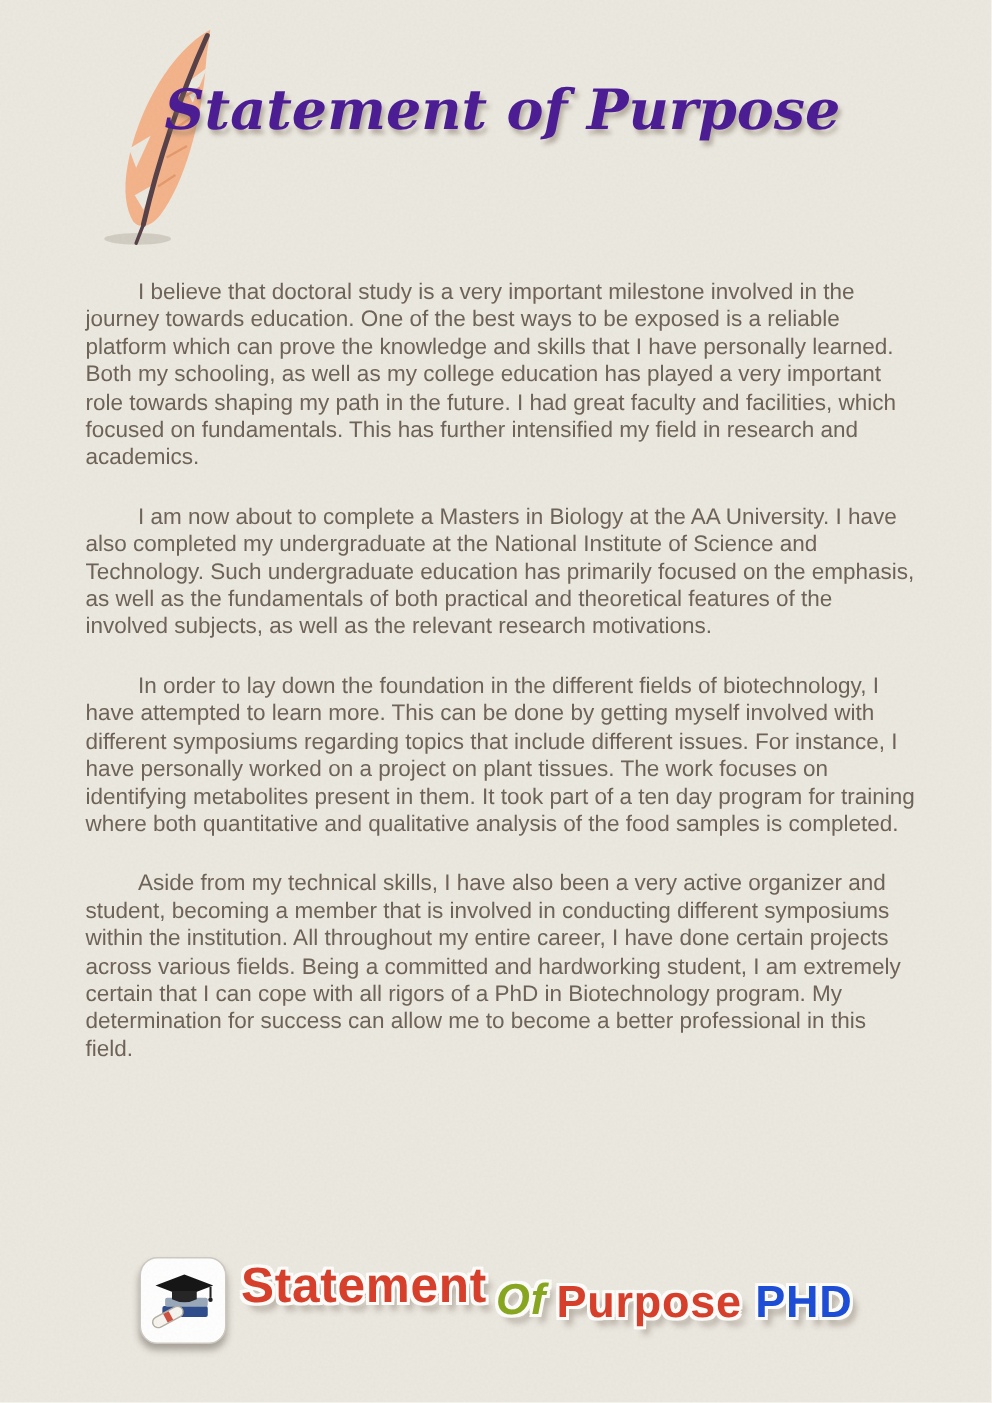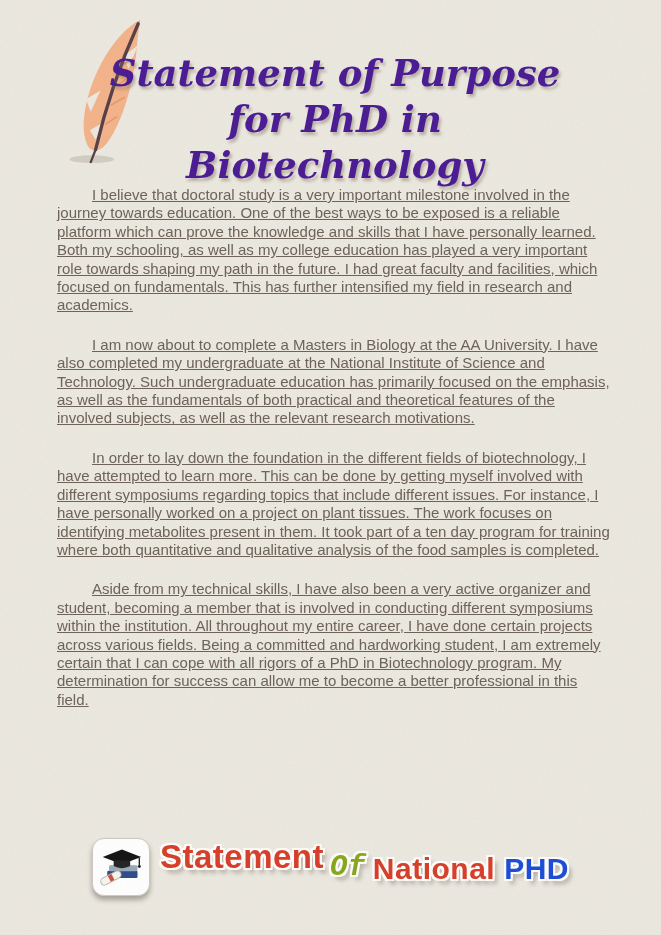--- a/index.html
+++ b/index.html
@@ -47,21 +47,21 @@
     margin-right:10px;
   }
   .logo-word{
     font-weight:bold;letter-spacing:.5px;position:relative;white-space:nowrap;
     text-shadow:
       -2px -2px 0 #fdfdfb, 2px -2px 0 #fdfdfb, -2px 2px 0 #fdfdfb, 2px 2px 0 #fdfdfb,
       -2px 0 0 #fdfdfb, 2px 0 0 #fdfdfb, 0 -2px 0 #fdfdfb, 0 2px 0 #fdfdfb,
       4px 5px 4px rgba(110,95,80,.45);
   }
   .w0{font-size:33px;top:0;}
-  .w1{font-size:29px;top:13px;margin-left:6px;font-style:italic;font-family:Liberation Mono, monospace;}
+  .w1{font-size:29px;top:13px;margin-left:6px;font-style:italic;}
   .w2{font-size:30px;top:14px;margin-left:7px;}
   .w3{font-size:30px;top:14px;margin-left:9px;}
 </style>
 </head>
 <body>
 
 <div class="page" style="background-color: rgb(236, 233, 225);">
 
   <svg class="quill" viewBox="0 0 110 155" aria-hidden="true">
     <ellipse cx="32" cy="148" rx="23" ry="4" fill="#bdb8ad" opacity="0.55"></ellipse>
@@ -69,24 +69,23 @@
     <path d="M26,86 L41,77 L31,99 Z" fill="#ece9e1"></path>
     <path d="M80,30 L70,54 L64,42 Z" fill="#ece9e1"></path>
     <path d="M30,118 L44,110 L36,128 Z" fill="#ece9e1"></path>
     <path d="M58,72 L71,63 M52,92 L66,84 M64,50 L75,44 M46,112 L58,104" stroke="#e59a6e" stroke-width="1.6" fill="none"></path>
     <path d="M80,8 C62,48 46,95 36,138" stroke="#584249" stroke-width="3.4" fill="none" stroke-linecap="round"></path>
     <path d="M36,138 L31,151" stroke="#584249" stroke-width="2.4" fill="none" stroke-linecap="round"></path>
   </svg>
 
   <div class="title" style="color: #4c1d95;">
     <span class="line">Statement of Purpose</span>
-    <span class="line">for PhD in Biotechnology</span>
   </div>
 
-  <div class="content" style="color: rgb(111, 100, 89); text-decoration: underline;">
+  <div class="content" style="color: rgb(111, 100, 89);">
     <p>I believe that doctoral study is a very important milestone involved in the journey towards education. One of the best ways to be exposed is a reliable platform which can prove the knowledge and skills that I have personally learned. Both my schooling, as well as my college education has played a very important role towards shaping my path in the future. I had great faculty and facilities, which focused on fundamentals. This has further intensified my field in research and academics.</p>
     <p>I am now about to complete a Masters in Biology at the AA University. I have also completed my undergraduate at the National Institute of Science and Technology. Such undergraduate education has primarily focused on the emphasis, as well as the fundamentals of both practical and theoretical features of the involved subjects, as well as the relevant research motivations.</p>
     <p>In order to lay down the foundation in the different fields of biotechnology, I have attempted to learn more. This can be done by getting myself involved with different symposiums regarding topics that include different issues. For instance, I have personally worked on a project on plant tissues. The work focuses on identifying metabolites present in them. It took part of a ten day program for training where both quantitative and qualitative analysis of the food samples is completed.</p>
     <p>Aside from my technical skills, I have also been a very active organizer and student, becoming a member that is involved in conducting different symposiums within the institution. All throughout my entire career, I have done certain projects across various fields. Being a committed and hardworking student, I am extremely certain that I can cope with all rigors of a PhD in Biotechnology program. My determination for success can allow me to become a better professional in this field.</p>
   </div>
 
   <div class="logo">
     <div class="logo-badge">
       <svg width="44" height="44" viewBox="0 0 48 48" aria-hidden="true">
         <rect x="9" y="28" width="33" height="8" rx="1.5" fill="#2f4e8d"></rect>
@@ -96,21 +95,21 @@
         <path d="M44,14 L44,22" stroke="#222222" stroke-width="1.5" fill="none"></path>
         <circle cx="44" cy="23.5" r="1.6" fill="#222222"></circle>
         <g transform="rotate(-28 13 36)">
           <rect x="1" y="32" width="24" height="8" rx="4" fill="#f7f5ef" stroke="#b5b0a4" stroke-width="1"></rect>
           <rect x="11" y="32.5" width="4.5" height="7" fill="#cf5040"></rect>
         </g>
       </svg>
     </div>
     <span class="logo-word w0" style="color: rgb(216, 64, 43);">Statement</span>
     <span class="logo-word w1" style="color: rgb(137, 167, 31);">Of</span>
-    <span class="logo-word w2" style="color: rgb(216, 64, 43);">National</span>
+    <span class="logo-word w2" style="color: rgb(216, 64, 43);">Purpose</span>
     <span class="logo-word w3" style="color: #1d4ed8;">PHD</span>
   </div>
 
   <svg class="texture" width="661" height="935" aria-hidden="true">
     <filter id="grain">
       <feTurbulence type="fractalNoise" baseFrequency="0.55" numOctaves="2" stitchTiles="stitch"></feTurbulence>
       <feColorMatrix type="matrix" values="0 0 0 0 0.35  0 0 0 0 0.32  0 0 0 0 0.27  0 0 0 0.5 0"></feColorMatrix>
     </filter>
     <rect width="661" height="935" filter="url(#grain)" opacity="0.10"></rect>
   </svg>

